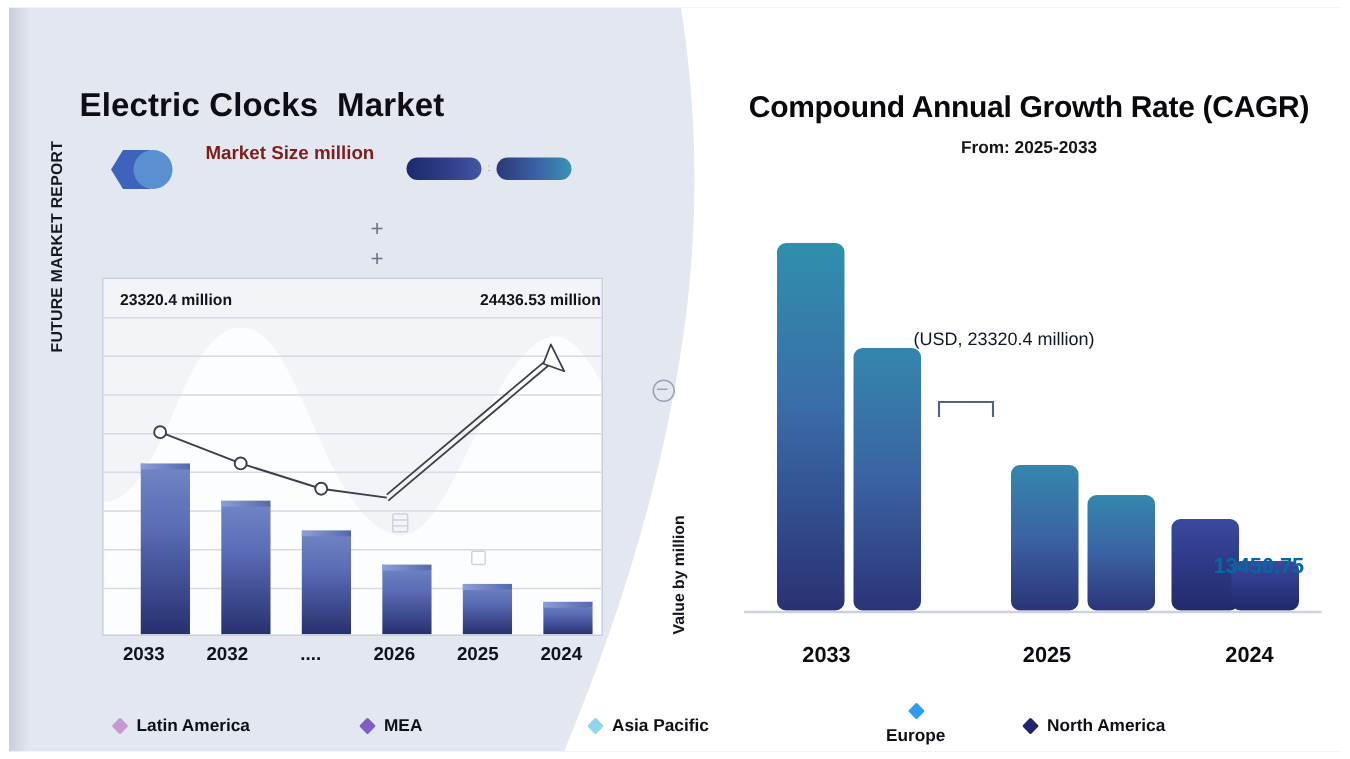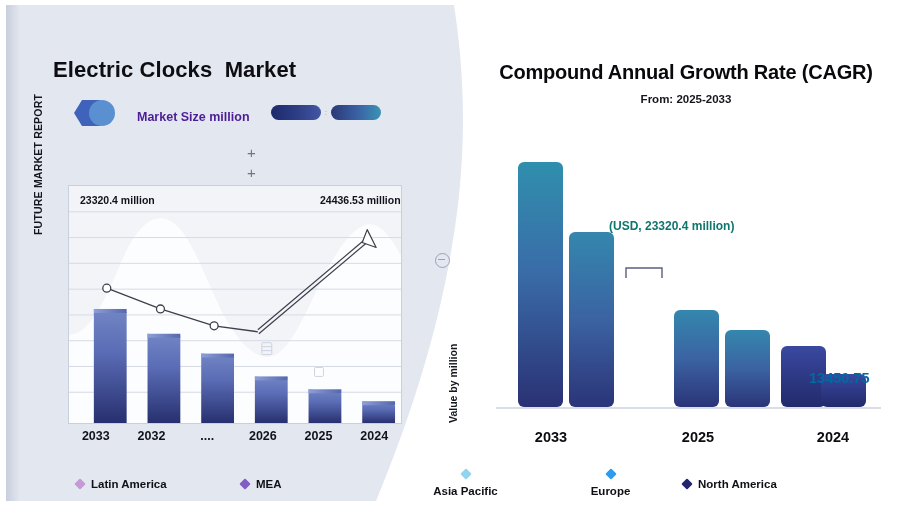--- a/index.html
+++ b/index.html
@@ -41,22 +41,22 @@
     font-size:22px;font-weight:bold;color:#0d0d12;
     letter-spacing:.1px;white-space:pre;margin-left:23px;
   }
 
   .venn-icon{
     position:absolute;left:60px;top:92px;width:58px;height:32px;
   }
   .venn-icon svg{display:block;}
 
   .size-label{
-    position:absolute;left:120px;top:105px;
-    font-size:12.5px;font-weight:bold;color:#4c1d95;padding-left:11px;
+    position:absolute;left:120px;top:90px;
+    font-size:12.5px;font-weight:bold;color:#7f1d1d;padding-left:11px;
   }
 
   .pill-group{position:absolute;left:265px;top:100px;display:flex;align-items:center;gap:4px;}
   .pill{width:50px;height:15px;border-radius:9px;}
   .pill.a{background:linear-gradient(90deg,#1b2a6b 0%,#2f3f87 55%,#4456a4 100%);}
   .pill.b{background:linear-gradient(90deg,#2b3878 0%,#3a63a5 55%,#3b93b4 100%);}
   .pill-sep{font-size:7px;color:#8a90a4;}
 
   .plus-mark{position:absolute;color:#6d7488;font-size:15px;line-height:1;font-weight:400;}
   .plus-1{left:241px;top:140px;}
@@ -128,21 +128,21 @@
     position:absolute;left:0;top:88px;width:440px;text-align:center;
     font-size:11.5px;font-weight:bold;color:#15151c;
   }
   .cagr-value{
     position:absolute;left:145px;top:165px;
     font-size:42px;font-weight:bold;color:#08080d;
     letter-spacing:-1px;
   }
   .cagr-sub{
     position:absolute;left:143px;top:214px;
-    font-size:12px;font-weight:bold;color:#0f766e;
+    font-size:12px;font-weight:normal;color:#0f172a;
   }
 
   .right-chart{
     position:absolute;left:10px;top:145px;width:420px;height:280px;
   }
   .right-chart svg{display:block;width:100%;height:100%;}
 
   .rlabel{
     position:absolute;
     font-size:14px;font-weight:bold;color:#0369a1;
@@ -347,21 +347,21 @@
 
     <div class="legend">
       <div class="legend-item" style="width:165px;">
         <span class="legend-dot" style="background:#c59ad4"></span>
         <span class="legend-text">Latin America</span>
       </div>
       <div class="legend-item" style="width:152px;">
         <span class="legend-dot" style="background:#7f5fc4"></span>
         <span class="legend-text">MEA</span>
       </div>
-      <div class="legend-item" style="width:145px;flex-direction:column;">
+      <div class="legend-item" style="width:145px;">
         <span class="legend-dot" style="background:#90d4ee"></span>
         <span class="legend-text">Asia Pacific</span>
       </div>
       <div class="legend-item" style="width:145px;flex-direction:column;">
         <span class="legend-dot" style="background:#2e9bee"></span>
         <span class="legend-text">Europe</span>
       </div>
       <div class="legend-item">
         <span class="legend-dot" style="background:#22256e"></span>
         <span class="legend-text">North America</span>

